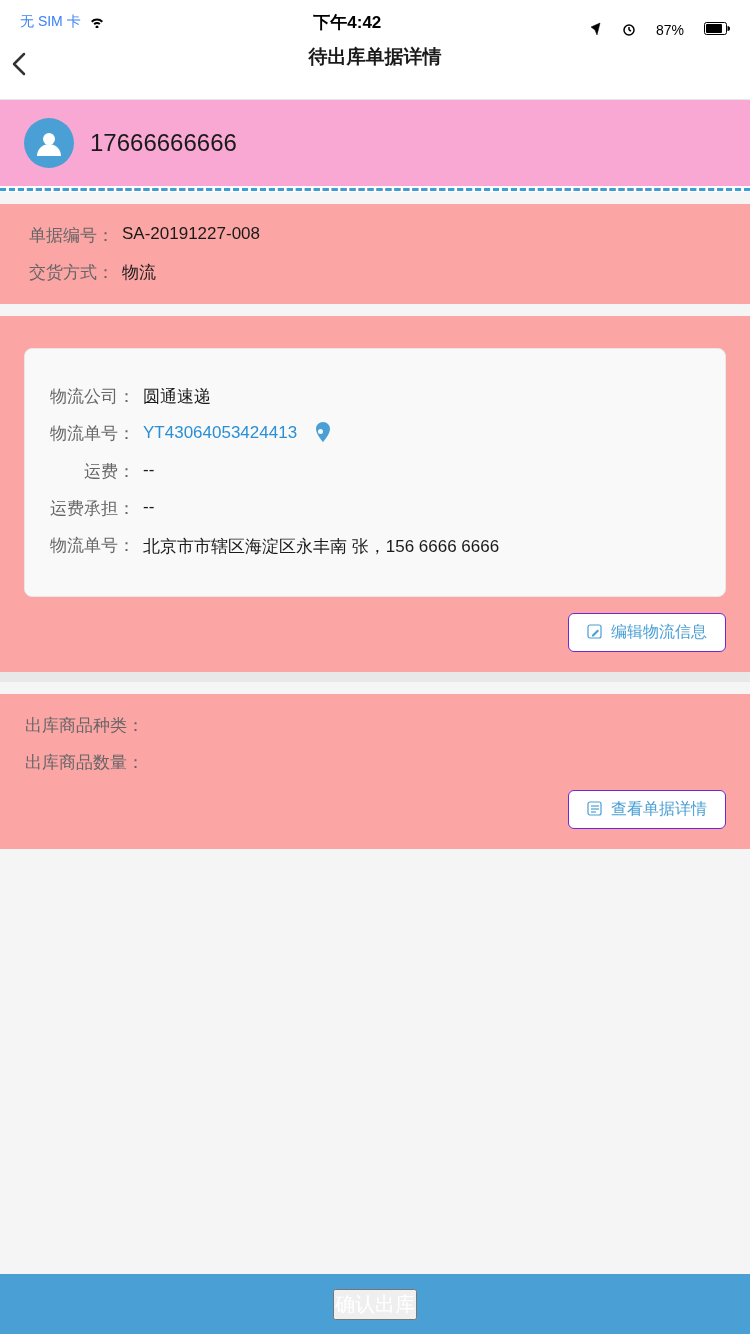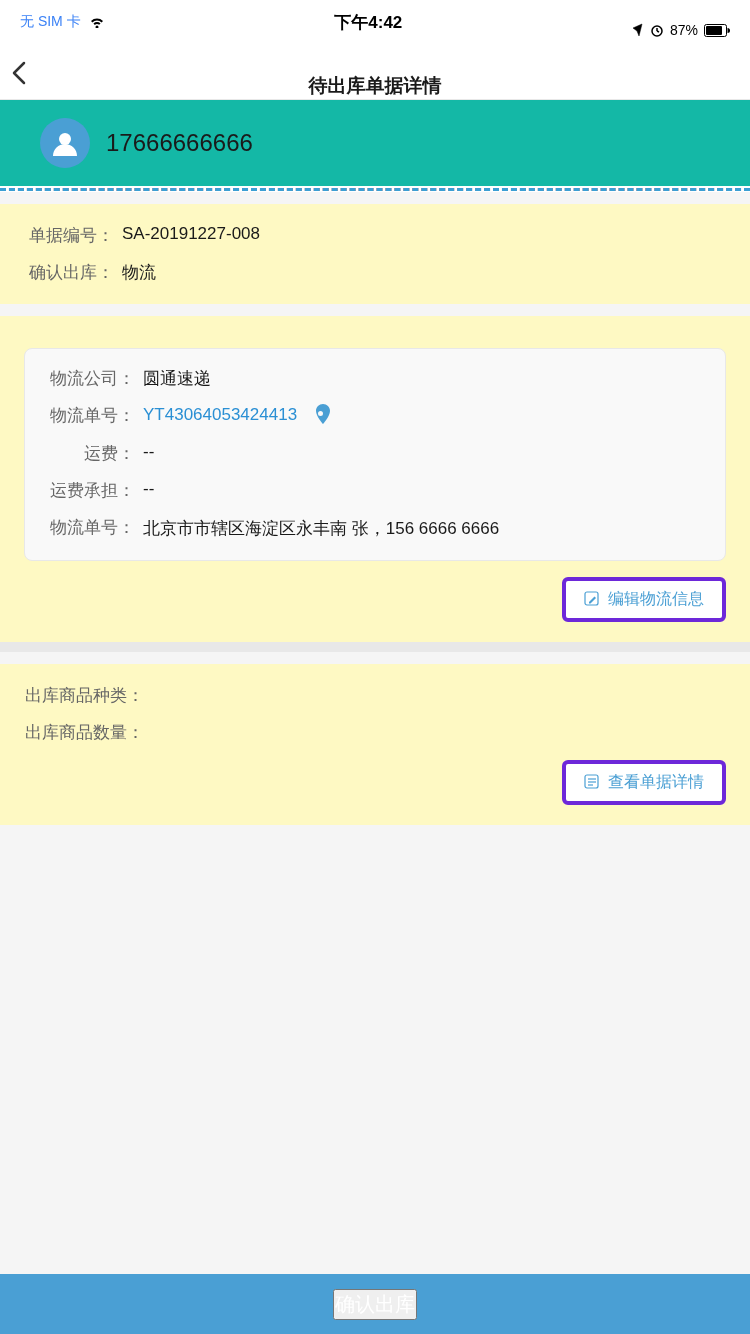--- a/index.html
+++ b/index.html
@@ -19,28 +19,28 @@
       background: #fff;
       display: flex;
       align-items: center;
       justify-content: space-between;
       padding: 0 20px;
       font-size: 15px;
       font-weight: 500;
     }
     .status-left { font-size: 14px; color: #3b82f6; display: flex; align-items: center; gap: 8px; }
     .status-center { font-size: 17px; font-weight: 700; color: #000; }
-    .status-right { display: flex; align-items: center; gap: 6px; font-size: 14px; color: #000; margin-top: 16px; }
+    .status-right { display: flex; align-items: flex-start; gap: 20px; font-size: 14px; color: #000; margin-top: 16px; }
 
     
     .nav-bar {
       height: 56px;
       background: #fff;
       display: flex;
-      align-items: flex-end;
+      align-items: flex-start;
       padding: 0 12px;
       position: relative;
       border-bottom: 1px solid #e8e8e8;
     }
     .nav-back {
       font-size: 22px;
       color: #333;
       cursor: pointer;
       padding: 8px 8px 8px 0;
     }
@@ -48,22 +48,22 @@
       position: absolute;
       left: 50%;
       transform: translateX(-50%);
       font-size: 19px;
       font-weight: 600;
       color: #1a1a1a;
     }
 
     
     .user-header {
-      background: #14b8a6;
-      padding: 18px 40px;
+      background: #f9a8d4;
+      padding: 18px 24px;
       display: flex;
       align-items: center;
       gap: 16px;
       margin-bottom: 0;
     }
     .user-avatar {
       width: 50px;
       height: 50px;
       border-radius: 50%;
       background: #4a9fd4;
@@ -96,21 +96,21 @@
       content: '';
       position: absolute;
       bottom: 1px;
       left: 0;
       right: 0;
       border-bottom: 3px dashed #3a9fd4;
     }
 
     
     .section {
-      background: #fef9c3;
+      background: #fca5a5;
       margin-top: 12px;
       padding: 20px 24px;
     }
 
     .info-row {
       display: flex;
       align-items: flex-start;
       margin-bottom: 14px;
       font-size: 17px;
     }
@@ -135,32 +135,32 @@
       margin-left: 10px;
       vertical-align: middle;
     }
 
     
     .card-section {
       background: #f9f9f9;
       border: 1px solid #e8e8e8;
       border-radius: 8px;
       margin-top: 12px;
-      padding: 18px 20px;
+      padding: 36px 20px;
     }
 
     
     .edit-btn {
       display: flex;
       align-items: center;
       justify-content: flex-end;
       margin-top: 16px;
     }
     .btn-outline {
-      border: 4px solid #6d28d9;
+      border: 1px solid #6d28d9;
       border-radius: 6px;
       padding: 8px 18px;
       color: #4a9fd4;
       font-size: 16px;
       background: #fff;
       cursor: pointer;
       display: flex;
       align-items: center;
       gap: 8px;
     }
@@ -252,21 +252,21 @@
 </div>
 
 <div class="dashed-separator"></div>
 
 <div class="section">
   <div class="info-row">
     <span class="info-label">单据编号：</span>
     <span class="info-value">SA-20191227-008</span>
   </div>
   <div class="info-row">
-    <span class="info-label">确认出库：</span>
+    <span class="info-label">交货方式：</span>
     <span class="info-value">物流</span>
   </div>
 </div>
 
 <div class="section">
   <div class="card-section">
     <div class="info-row">
       <span class="info-label">物流公司：</span>
       <span class="info-value">圆通速递</span>
     </div>

